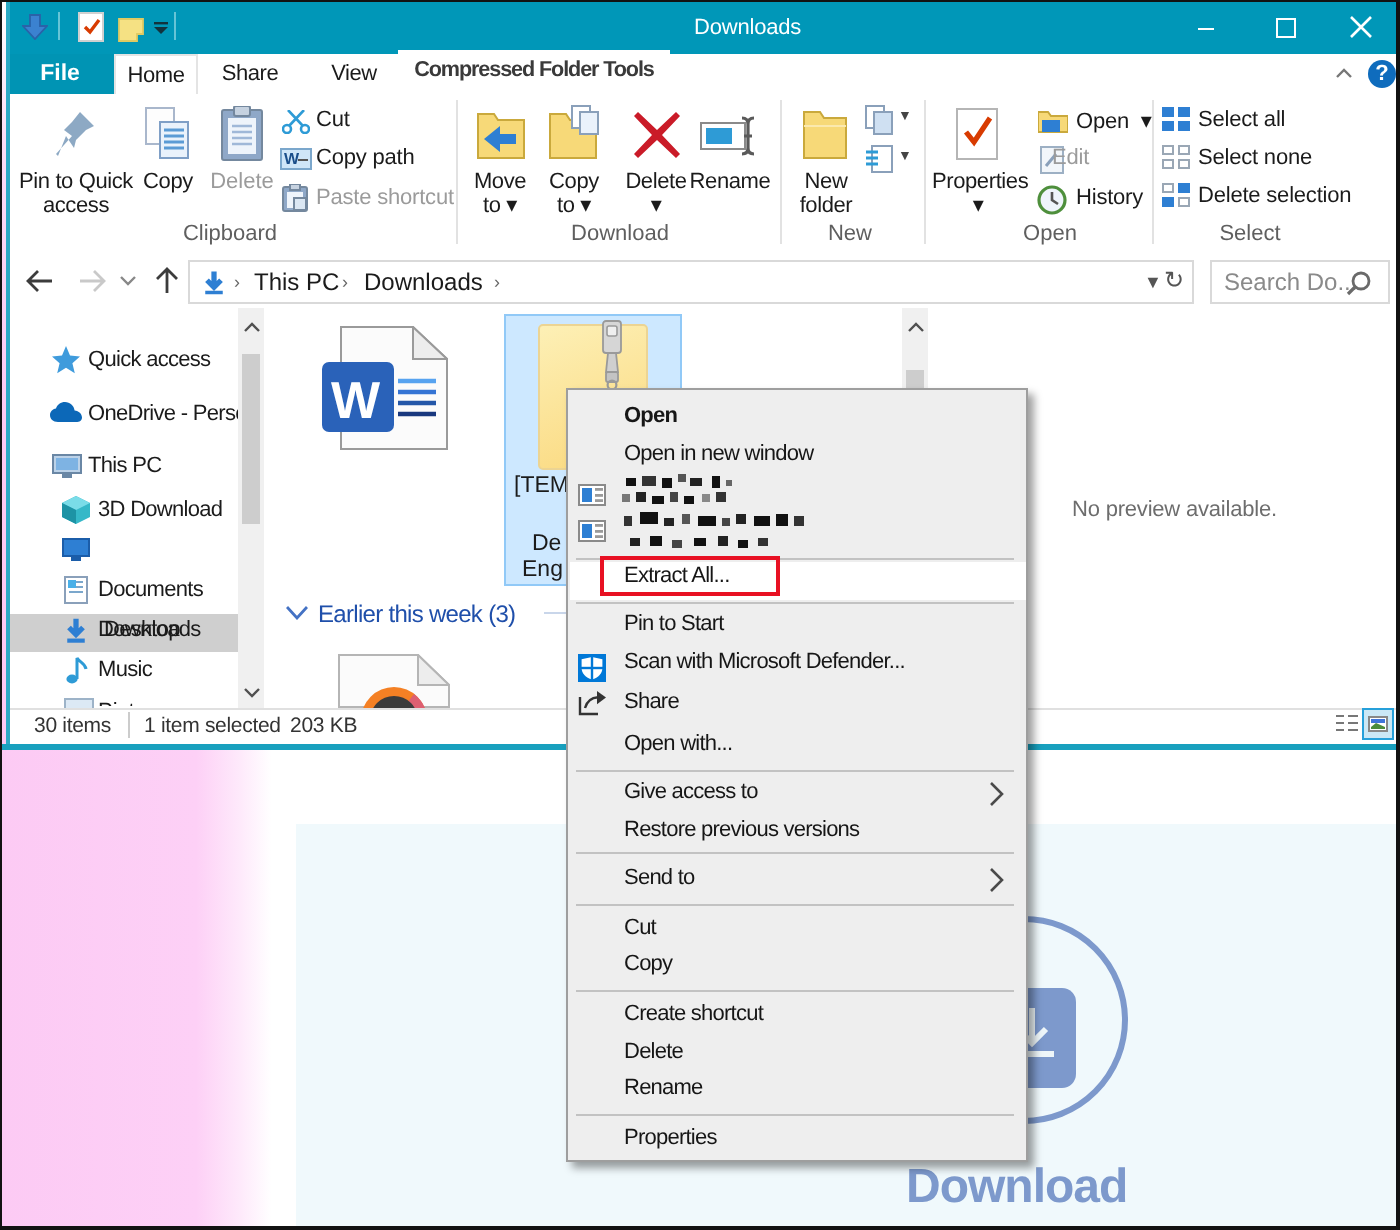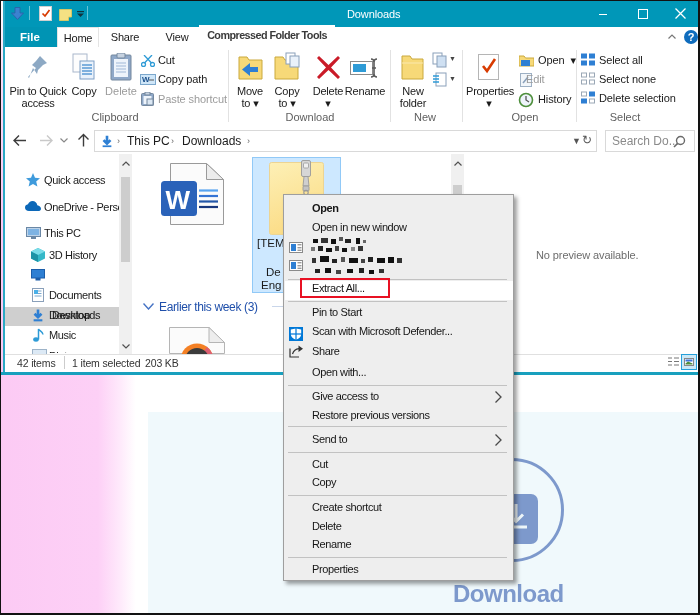--- a/index.html
+++ b/index.html
@@ -325,21 +325,21 @@
  <rect x="0.5" y="0.5" width="14" height="9" fill="#bcd2e8" stroke="#6a87a5"></rect>
  <rect x="2" y="2" width="11" height="6" fill="#7eb3e3"></rect>
  <rect x="5" y="10" width="5" height="2" fill="#6a87a5"></rect>
 </svg>
 <div class="ab sideitem" style="left:44px;top:227px;">This PC</div>
 <svg class="ab" style="left:31px;top:248px;" width="14" height="14" viewBox="0 0 14 14">
  <path d="M7 0 L14 3.5 L14 10.5 L7 14 L0 10.5 L0 3.5 Z" fill="#35b8c8"></path>
  <path d="M7 0 L14 3.5 L7 7 L0 3.5 Z" fill="#7adce8"></path>
  <path d="M7 7 L7 14 L0 10.5 L0 3.5 Z" fill="#1d93a5"></path>
 </svg>
-<div class="ab sideitem" style="left:49px;top:249px;">3D History</div>
+<div class="ab sideitem" style="left:49px;top:249px;">3D Download</div>
 <svg class="ab" style="left:31px;top:269px;" width="14" height="12" viewBox="0 0 14 12">
  <rect x="0.5" y="0.5" width="13" height="8.5" fill="#2e7fd3" stroke="#1b5da9"></rect>
  <rect x="4.5" y="9" width="5" height="2.5" fill="#1b5da9"></rect>
 </svg>
 <div class="ab sideitem" style="left:52px;top:269px;margin-top:40px;">Desktop</div>
 <svg class="ab" style="left:32px;top:288px;" width="12" height="14" viewBox="0 0 12 14">
  <rect x="0.5" y="0.5" width="11" height="13" fill="#fff" stroke="#8aa0ba"></rect>
  <g stroke="#7ba7cc" stroke-width="1">
         <path d="M2.5 3 H9.5 M2.5 5.5 H9.5 M2.5 8 H9.5"></path>
       </g>
@@ -416,21 +416,21 @@
 
 <div class="ab" id="listscroll"></div>
 <svg class="ab" style="left:454px;top:161px;" width="8" height="5" viewBox="0 0 8 5">
       <path d="M0.5 4.5 L4 1 L7.5 4.5" fill="none" stroke="#505050" stroke-width="1.2"></path>
     </svg>
 <div class="ab" style="left:453px;top:185px;width:9px;height:10px;background:#cdcdcd;"></div>
 
 <div class="ab" id="nopreview">No preview available.</div>
 
 <div class="ab" id="statusbar"></div>
-<div class="ab sbtxt" style="left:17px;">42 items</div>
+<div class="ab sbtxt" style="left:17px;">30 items</div>
 <div class="ab" style="left:64px;top:356px;width:1px;height:13px;background:#ccc;"></div>
 <div class="ab sbtxt" style="left:72px;">1 item selected</div>
 <div class="ab sbtxt" style="left:145px;">203 KB</div>
 <svg class="ab" style="left:668px;top:357px;" width="11" height="10" viewBox="0 0 11 10">
  <g stroke="#777" stroke-width="1">
         <path d="M0 1 H4 M6 1 H11 M0 4.5 H4 M6 4.5 H11 M0 8 H4 M6 8 H11"></path>
       </g>
 </svg>
 <div class="ab" style="left:681px;top:354px;width:16px;height:16px;background:#cbe8f6;border:1px solid #26a0da;box-sizing:border-box;"></div>
 <svg class="ab" style="left:684px;top:358px;" width="10" height="8" viewBox="0 0 10 8">

